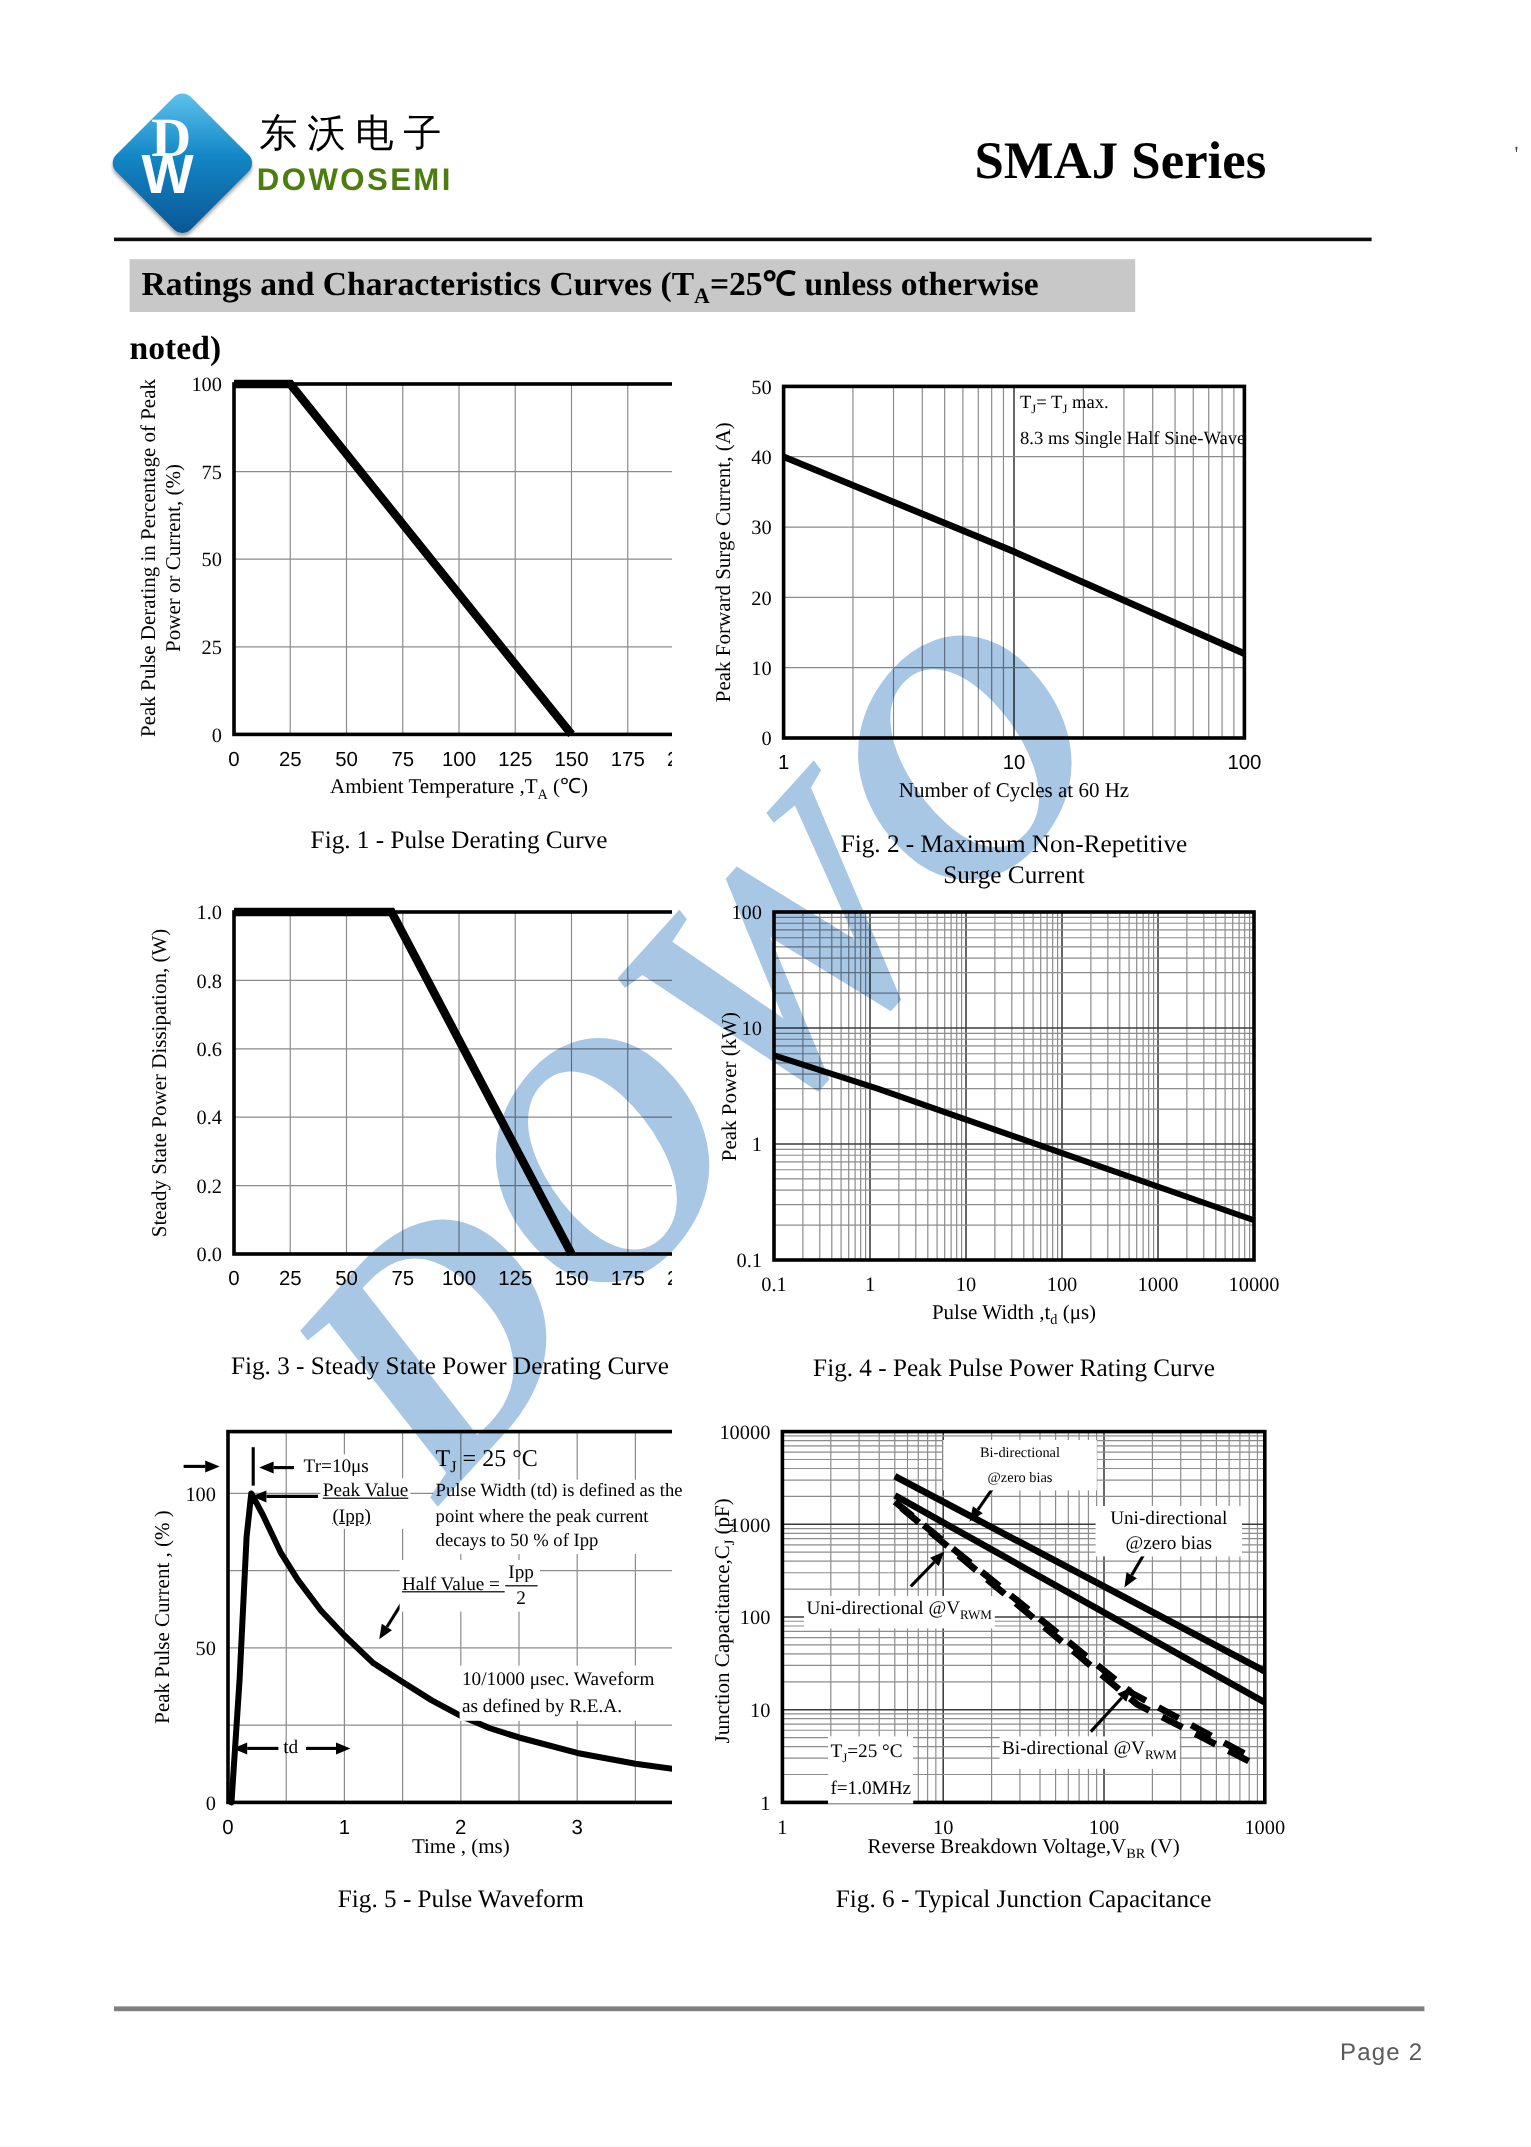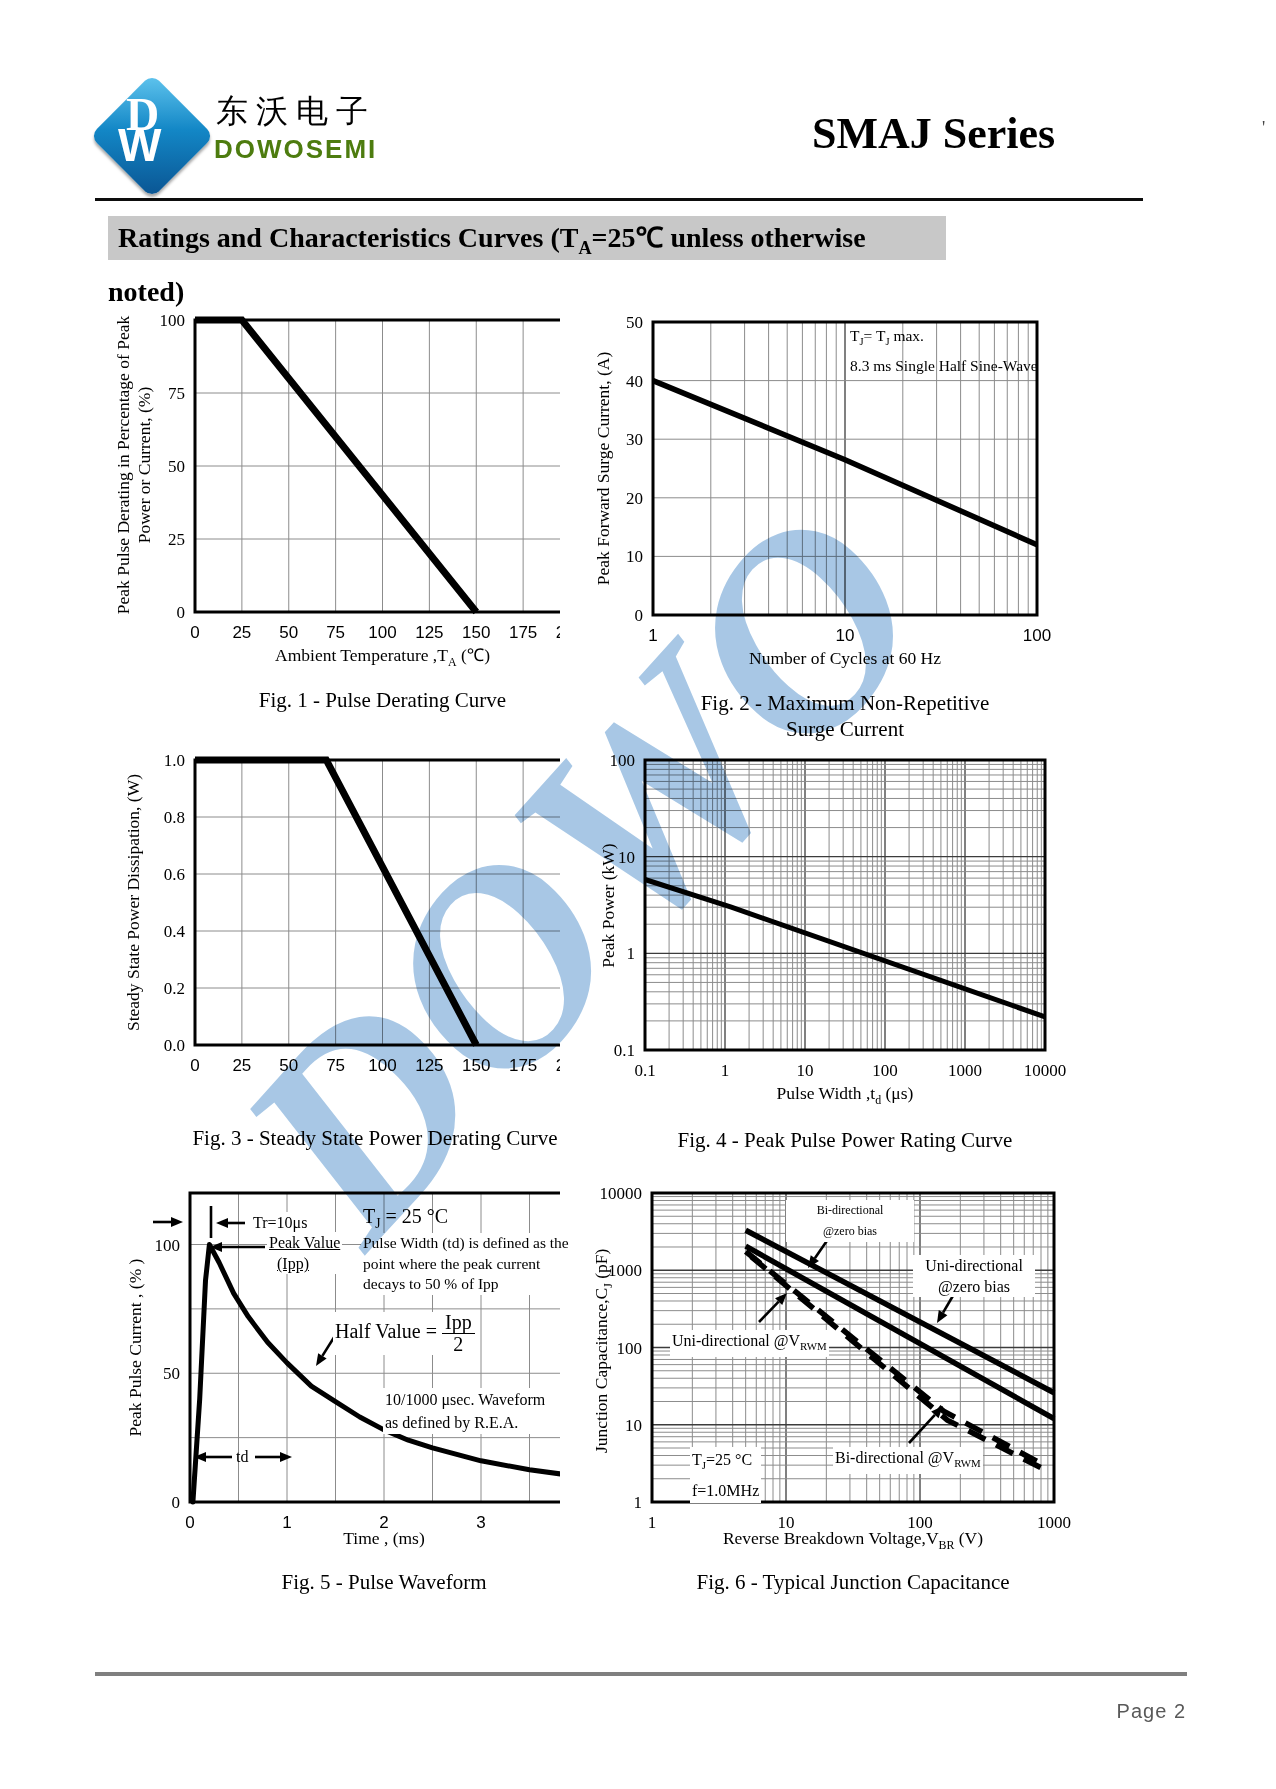--- a/index.html
+++ b/index.html
@@ -310,21 +310,21 @@
     <div class="ann" style="left:172px;top:72px;font-size:16px;text-decoration:underline;">
       <div>Peak Value</div>
       <div style="text-indent:8px;">(Ipp)</div>
     </div>
     <div class="ann" style="left:266px;top:46px;font-size:20px;background:transparent;"><span>T</span><sub>J</sub><span> = 25 °C</span></div>
     <div class="ann" style="left:266px;top:73px;line-height:20.5px;">
       <div>Pulse Width (td) is defined as the</div>
       <div>point where the peak current</div>
       <div>decays to 50 % of Ipp</div>
     </div>
-    <div class="ann" style="left:238px;top:152px;font-size:20px;"><span>Half Value = </span><span class="frac"><span class="num">Ipp</span><span class="den">2</span></span></div>
+    <div class="ann" style="left:238px;top:140px;font-size:16px;text-decoration:underline;"><span>Half Value = </span><span class="frac"><span class="num">Ipp</span><span class="den">2</span></span></div>
     <div class="ann" style="left:288px;top:228px;line-height:23px;font-size:16px;">
       <div>10/1000 μsec. Waveform</div>
       <div>as defined by R.E.A.</div>
     </div>
     <div class="ann" style="left:139px;top:286px;font-size:16px;background:transparent;">td</div>
     <div class="xlab" style="left:95px;top:368px;width:388px;">Time , (ms)</div>
     <div class="cap" style="left:95px;top:410px;width:388px;">Fig. 5 - Pulse Waveform</div>
   </div>
 
   <div class="fig" style="left:530px;top:1160px;width:546px;height:460px;">

